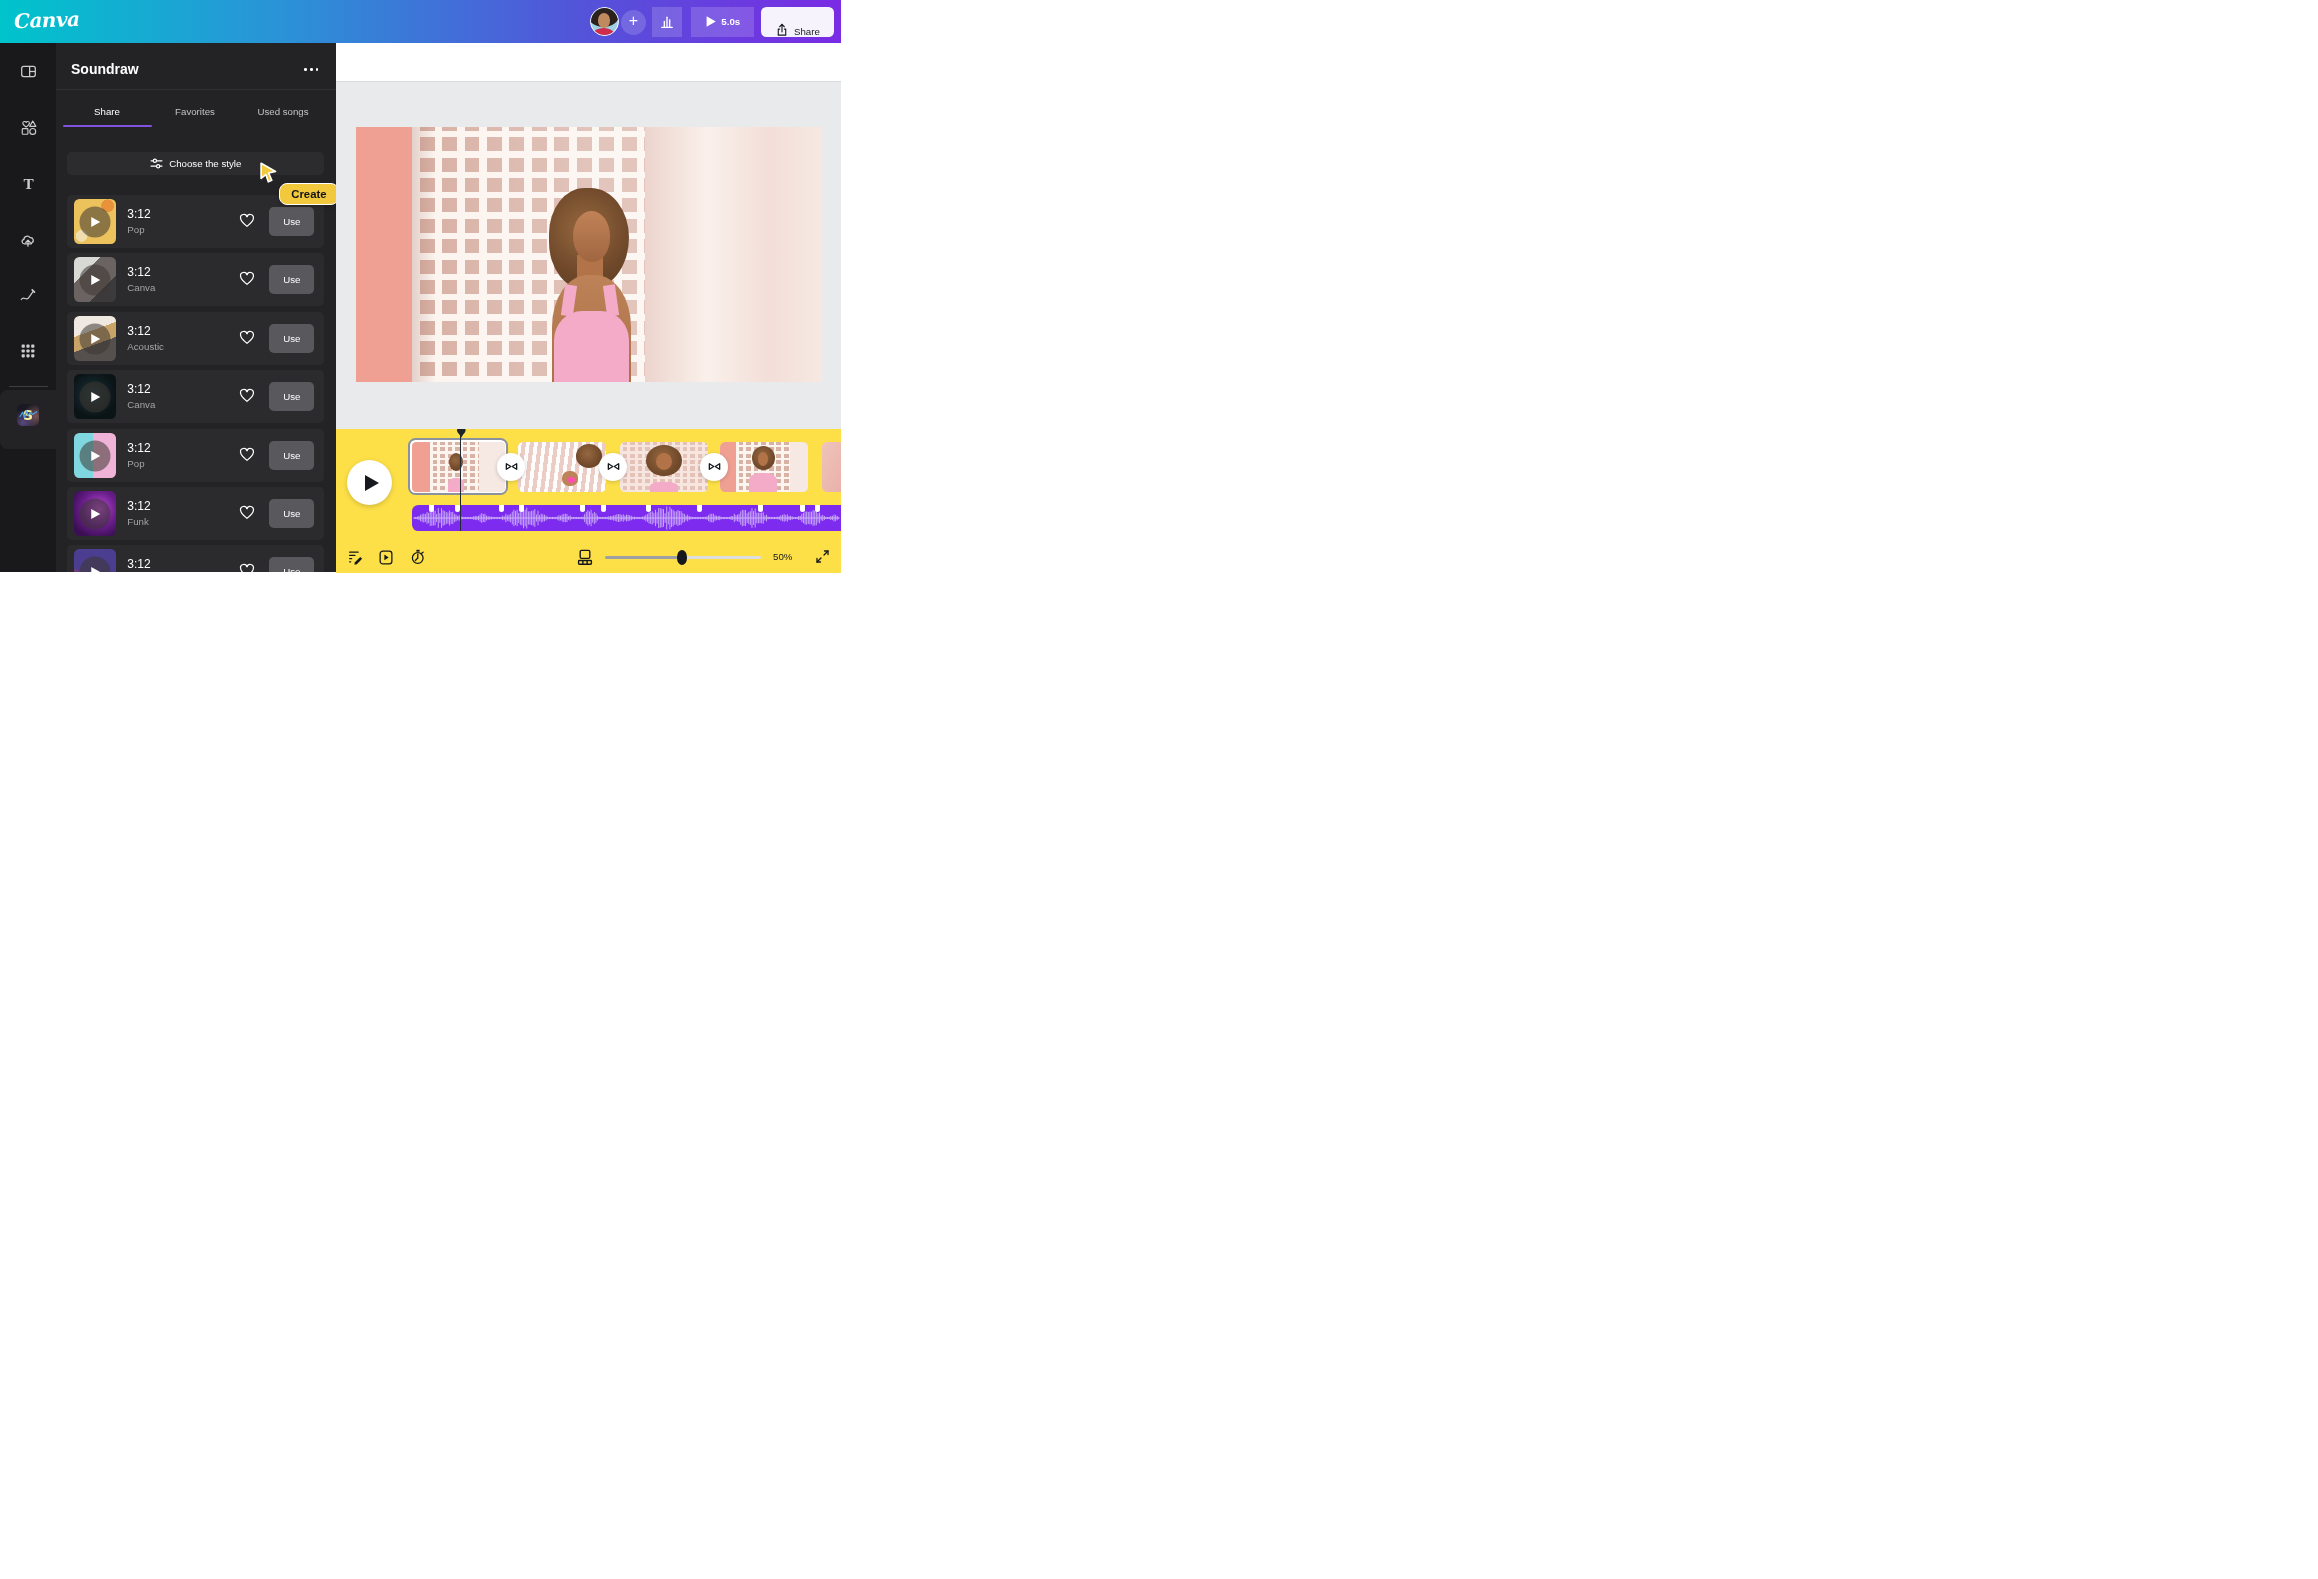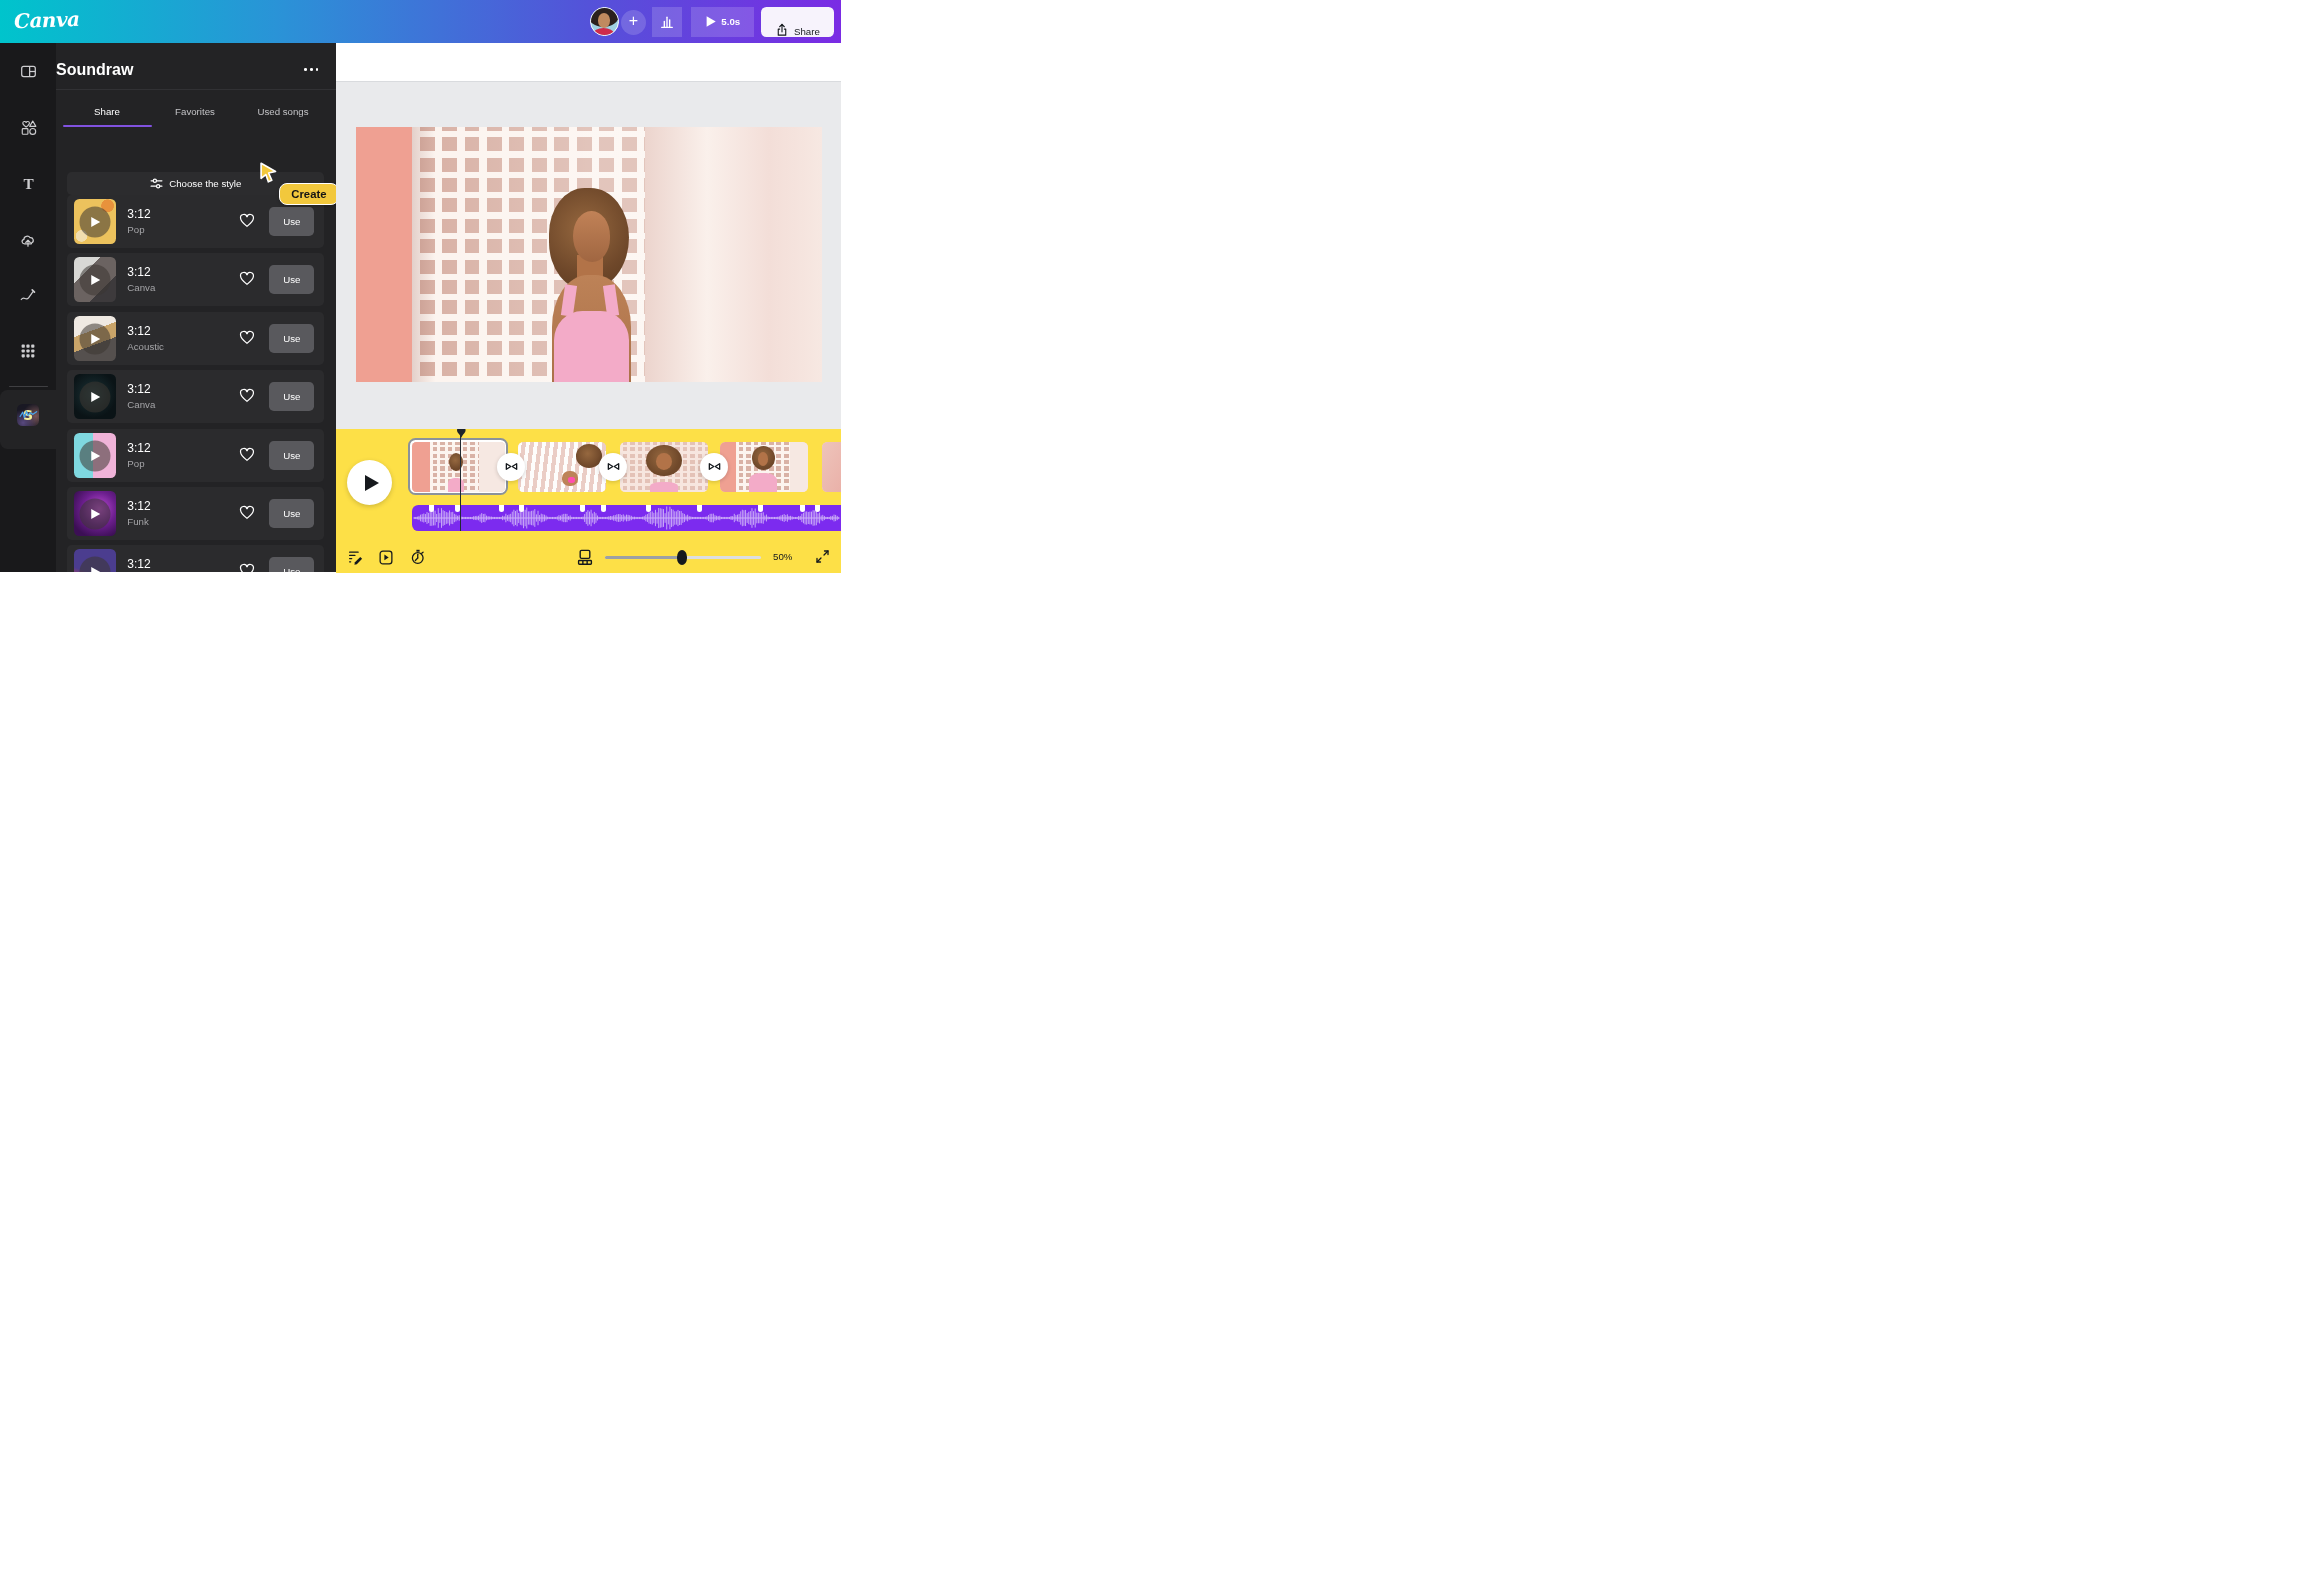--- a/index.html
+++ b/index.html
@@ -35,29 +35,29 @@
   .active-strip{left:0;top:347px;width:56px;height:59px;background:#232325;border-radius:7.5px 0 0 7.5px;}
   .soundraw-app{left:17px;top:361px;width:22px;height:22px;border-radius:5.4px;cursor:pointer;
     background:radial-gradient(circle at 28% 85%,#59497f,rgba(30,28,40,0) 55%),
                radial-gradient(circle at 85% 55%,rgba(240,160,150,0.45),rgba(30,28,40,0) 60%),#191823;
     display:flex;align-items:center;justify-content:center;overflow:hidden;}
   .soundraw-app .s{color:#f3ef9a;font-size:14px;font-weight:bold;font-family:"DejaVu Sans",sans-serif;}
   .soundraw-app svg{position:absolute;left:1.6px;top:5.4px;}
 
   
   .panel{left:56px;top:43px;width:280px;height:529px;background:#232325;overflow:hidden;}
-  .panel-title{left:0;top:17.7px;color:#fff;font-size:16px;font-weight:bold;}
+  .panel-title{left:15px;top:17.7px;color:#fff;font-size:14px;font-weight:bold;}
   .more-btn{left:248px;top:21.4px;width:21.4px;height:9.7px;display:flex;gap:3.2px;align-items:center;cursor:pointer;}
   .more-btn i{width:2.7px;height:2.7px;border-radius:50%;background:#fff;}
   .panel-divider{left:0;top:46px;width:280px;height:1.1px;background:#313134;}
   .tab{top:63px;color:#c3c3c6;font-size:9.7px;cursor:pointer;transform:translateX(-50%);}
   .tab.active{color:#fff;font-weight:500;}
   .tab-underline{left:7px;top:82px;width:89px;height:2.1px;border-radius:1.6px;background:#8152e0;}
   .choose-btn{left:11.3px;top:109px;width:257px;height:23px;border-radius:4.8px;background:#2c2c2e;
-    display:flex;align-items:center;justify-content:center;gap:5.9px;color:#fff;cursor:pointer;margin-top:20px;}
+    display:flex;align-items:center;justify-content:center;gap:5.9px;color:#fff;cursor:pointer;}
   .choose-btn span{font-size:9.7px;font-weight:500;}
 
   
   .cursor-arrow{left:203px;top:119px;width:19.3px;height:21.4px;z-index:30;}
   .cursor-label{left:223px;top:140px;z-index:30;background:#f2c83c;border:1.6px solid #fff;border-radius:8px;
     padding:3.8px 11.3px;color:#141414;font-size:11.3px;font-weight:bold;box-shadow:0 1.1px 3.2px rgba(0,0,0,0.25);}
 
   
   .song{left:11.3px;width:257px;height:53px;border-radius:4.8px;background:#2b2b2d;}
   .thumb{left:7px;top:4.3px;width:42px;height:45px;border-radius:5.4px;overflow:hidden;cursor:pointer;}

